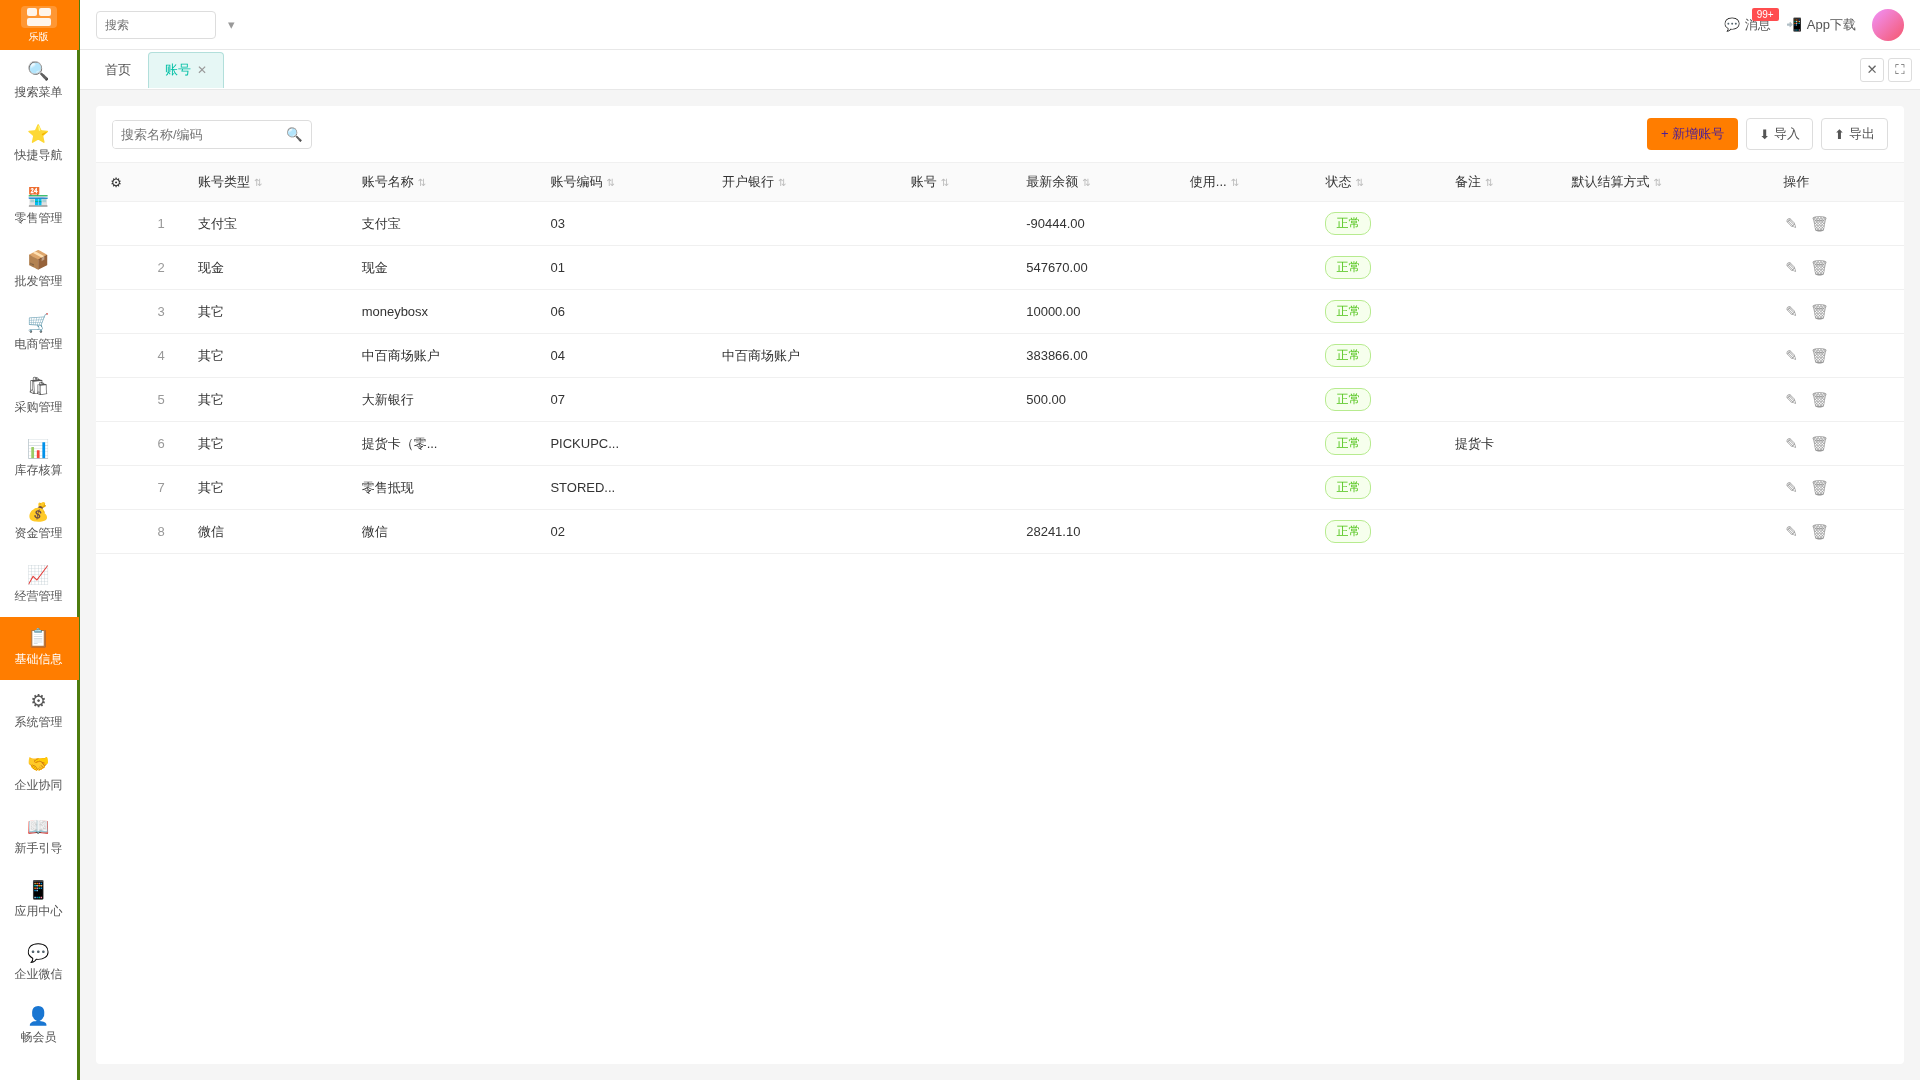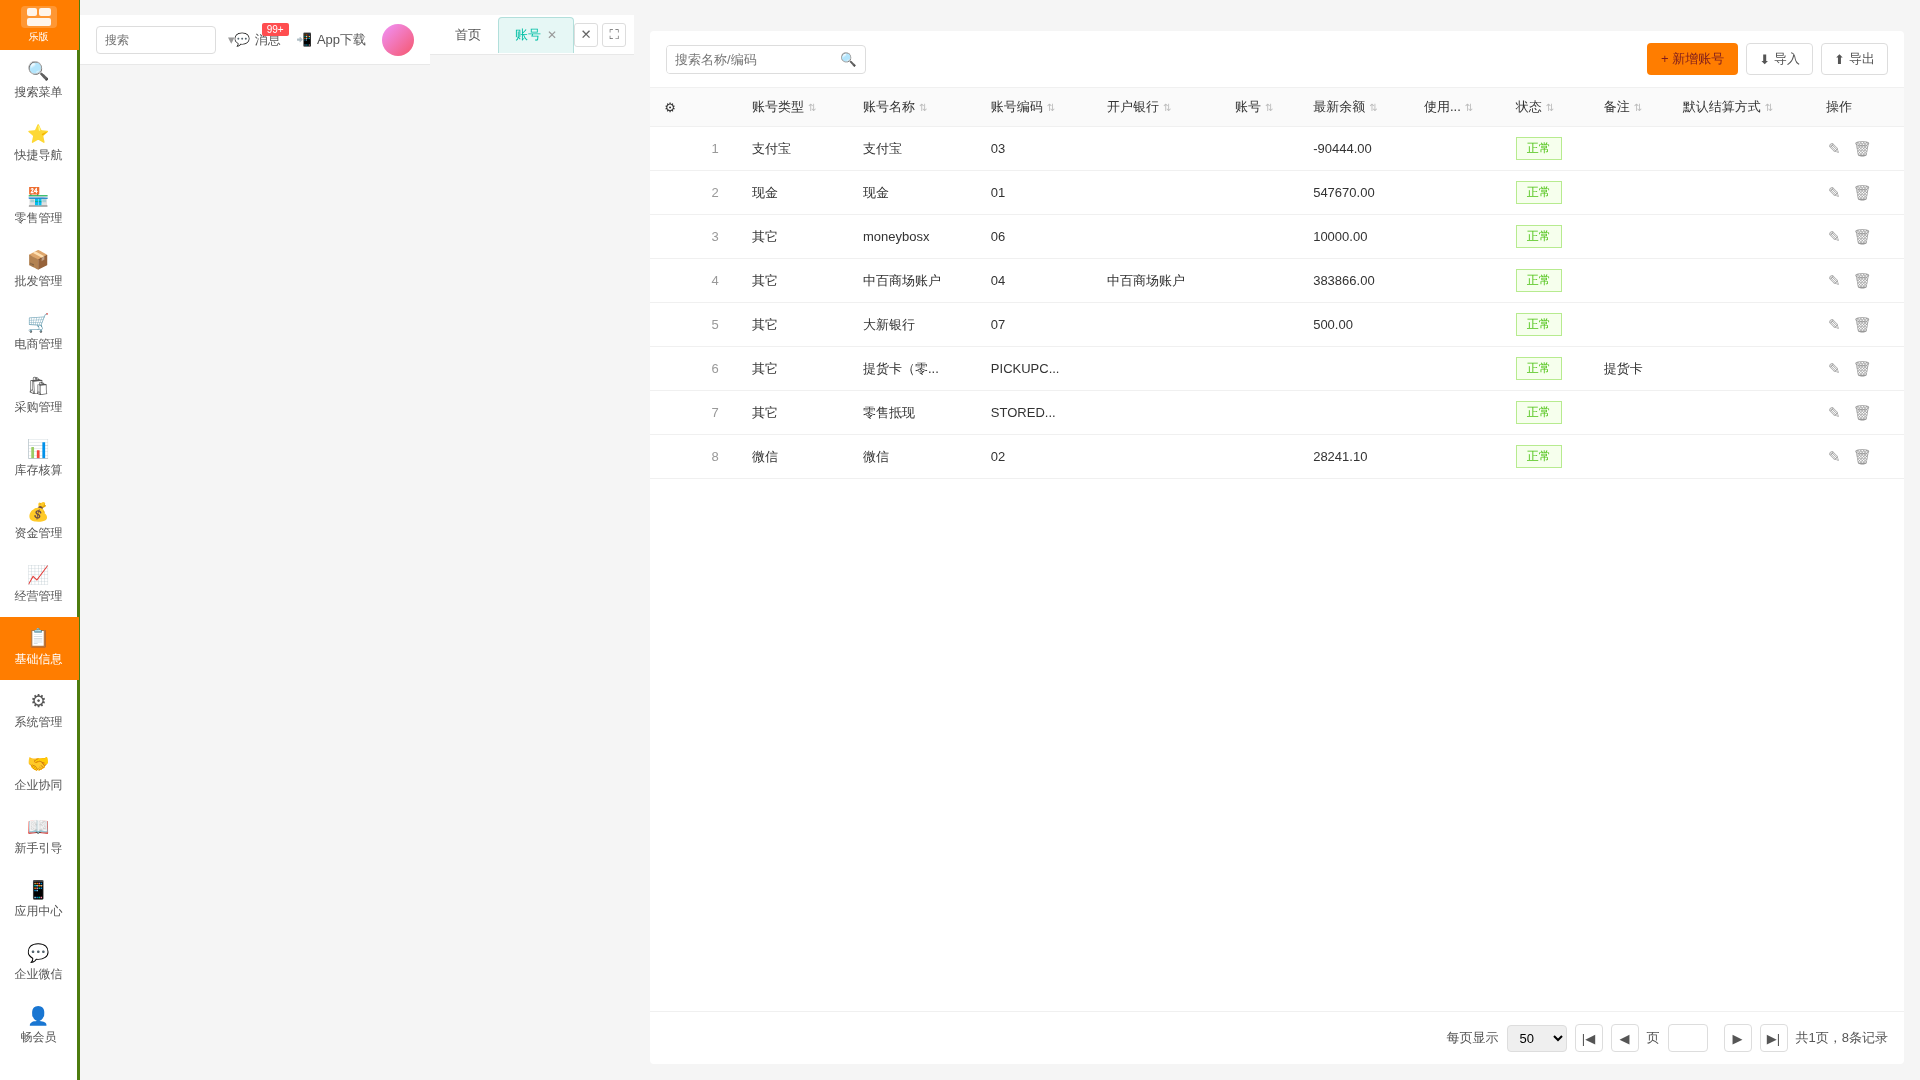--- a/index.html
+++ b/index.html
@@ -9,21 +9,21 @@
     .sidebar { width: 80px; background: #fff; display: flex; flex-direction: column; align-items: center; border-right: 3px solid #4d7c0f; flex-shrink: 0; }
     .sidebar-logo { width: 80px; height: 50px; background: #ff7d00; display: flex; align-items: center; justify-content: center; }
     .sidebar-logo-inner { width: 48px; height: 36px; background: #ff7d00; display: flex; flex-direction: column; align-items: center; justify-content: center; }
     .logo-icon { width: 36px; height: 28px; background: #fff3; border-radius: 4px; display: flex; align-items: center; justify-content: center; }
     .logo-text { color: #fff; font-size: 10px; margin-top: 2px; }
     .sidebar-item { width: 80px; padding: 12px 4px; text-align: center; cursor: pointer; color: #555; font-size: 12px; display: flex; flex-direction: column; align-items: center; gap: 4px; transition: background 0.2s; }
     .sidebar-item.active { background: #ff7d00; color: #fff; }
     .sidebar-item-icon { font-size: 18px; line-height: 1; }
 
     
-    .main-container { flex: 1; display: flex; overflow: hidden; margin-top: 15px; }
+    .main-container { flex: 1; display: flex; flex-direction: column; overflow: hidden; }
     .top-bar { height: 50px; background: #fff; border-bottom: 1px solid #e8e8e8; display: flex; align-items: center; justify-content: space-between; padding: 0 16px; flex-shrink: 0; }
     .top-bar-left { display: flex; align-items: center; gap: 12px; }
     .search-box { width: 120px; height: 28px; border: 1px solid #ddd; border-radius: 4px; padding: 0 8px; font-size: 12px; }
     .dropdown-arrow { color: #999; cursor: pointer; }
     .top-bar-right { display: flex; align-items: center; gap: 16px; }
     .msg-btn { display: flex; align-items: center; gap: 4px; cursor: pointer; color: #555; font-size: 13px; position: relative; }
     .badge { background: #ff4d4f; color: #fff; border-radius: 2px; font-size: 10px; padding: 1px 5px; position: absolute; top: -8px; right: -8px; }
     .app-btn { display: flex; align-items: center; gap: 4px; cursor: pointer; color: #555; font-size: 13px; }
     .avatar { width: 32px; height: 32px; border-radius: 50%; background: #ddd; overflow: hidden; }
 
@@ -38,34 +38,34 @@
     
     .content-area { flex: 1; overflow: auto; padding: 16px; background: #f5f5f5; display: flex; flex-direction: column; }
     .content-card { background: #fff; border-radius: 4px; flex: 1; display: flex; flex-direction: column; overflow: hidden; }
 
     
     .toolbar { padding: 12px 16px; display: flex; align-items: center; justify-content: space-between; border-bottom: 1px solid #f0f0f0; }
     .search-input-wrap { display: flex; align-items: center; border: 1px solid #ddd; border-radius: 4px; overflow: hidden; width: 200px; }
     .search-input { border: none; outline: none; padding: 6px 8px; font-size: 13px; width: 100%; }
     .search-btn { background: none; border: none; padding: 6px 8px; cursor: pointer; color: #999; }
     .toolbar-right { display: flex; gap: 8px; }
-    .btn-primary { background: #ff7d00; color: #7f1d1d; border: none; border-radius: 4px; padding: 7px 14px; cursor: pointer; font-size: 13px; white-space: nowrap; }
+    .btn-primary { background: #ff7d00; color: #4c1d95; border: none; border-radius: 4px; padding: 7px 14px; cursor: pointer; font-size: 13px; white-space: nowrap; }
     .btn-default { background: #fff; color: #555; border: 1px solid #ddd; border-radius: 4px; padding: 6px 12px; cursor: pointer; font-size: 13px; display: flex; align-items: center; gap: 4px; }
 
     
     .table-wrap { flex: 1; overflow: auto; }
     table { width: 100%; border-collapse: collapse; }
     thead tr { background: #fafafa; }
     th { padding: 10px 12px; text-align: left; font-weight: 500; color: #333; border-bottom: 1px solid #f0f0f0; white-space: nowrap; font-size: 13px; }
     td { padding: 10px 12px; border-bottom: 1px solid #f0f0f0; color: #333; font-size: 13px; white-space: nowrap; }
     .col-index { width: 50px; text-align: center; color: #999; }
     .col-settings { width: 40px; text-align: center; }
     .sort-icon { color: #bbb; font-size: 10px; margin-left: 2px; cursor: pointer; }
     .th-inner { display: flex; align-items: center; gap: 2px; }
-    .status-badge { display: inline-block; padding: 2px 10px; border-radius: 0; font-size: 12px; background: #f6ffed; color: #52c41a; border: 1px solid #b7eb8f; }
+    .status-badge { display: inline-block; padding: 2px 10px; border-radius: 10px; font-size: 12px; background: #f6ffed; color: #52c41a; border: 1px solid #b7eb8f; }
     .action-btns { display: flex; gap: 8px; }
     .action-btn { background: none; border: none; cursor: pointer; color: #999; font-size: 15px; padding: 2px; }
 
     
     .pagination { padding: 12px 16px; display: flex; align-items: center; justify-content: flex-end; gap: 8px; border-top: 1px solid #f0f0f0; }
     .page-size-select { border: 1px solid #ddd; border-radius: 4px; padding: 4px 8px; font-size: 13px; cursor: pointer; }
     .page-btn { width: 28px; height: 28px; border: 1px solid #ddd; border-radius: 4px; background: #fff; cursor: pointer; display: flex; align-items: center; justify-content: center; color: #555; font-size: 13px; }
     .page-input { width: 40px; height: 28px; border: 1px solid #ddd; border-radius: 4px; text-align: center; font-size: 13px; }
     .page-info { color: #555; font-size: 13px; }
     .page-label { color: #555; font-size: 13px; }
@@ -438,32 +438,16 @@
         <div class="action-btns">
           <button class="action-btn">✎</button>
           <button class="action-btn">🗑</button>
         </div>
       </td>
     </tr>
             </tbody>
         </table>
       </div>
 
-      <div class="pagination">
-        <span class="page-label">每页显示</span>
-        <select class="page-size-select">
-          <option>20</option>
-          <option selected="">50</option>
-          <option>100</option>
-        </select>
-        <button class="page-btn">|◀</button>
-        <button class="page-btn">◀</button>
-        <span class="page-label">页</span>
-        <input class="page-input" type="text" style="">
-        <span class="page-label"></span>
-        <button class="page-btn">▶</button>
-        <button class="page-btn">▶|</button>
-        <span class="page-info">共1页，8条记录</span>
-      </div>
 
     </div>
   </div>
 </div>
 
 </body></html>

